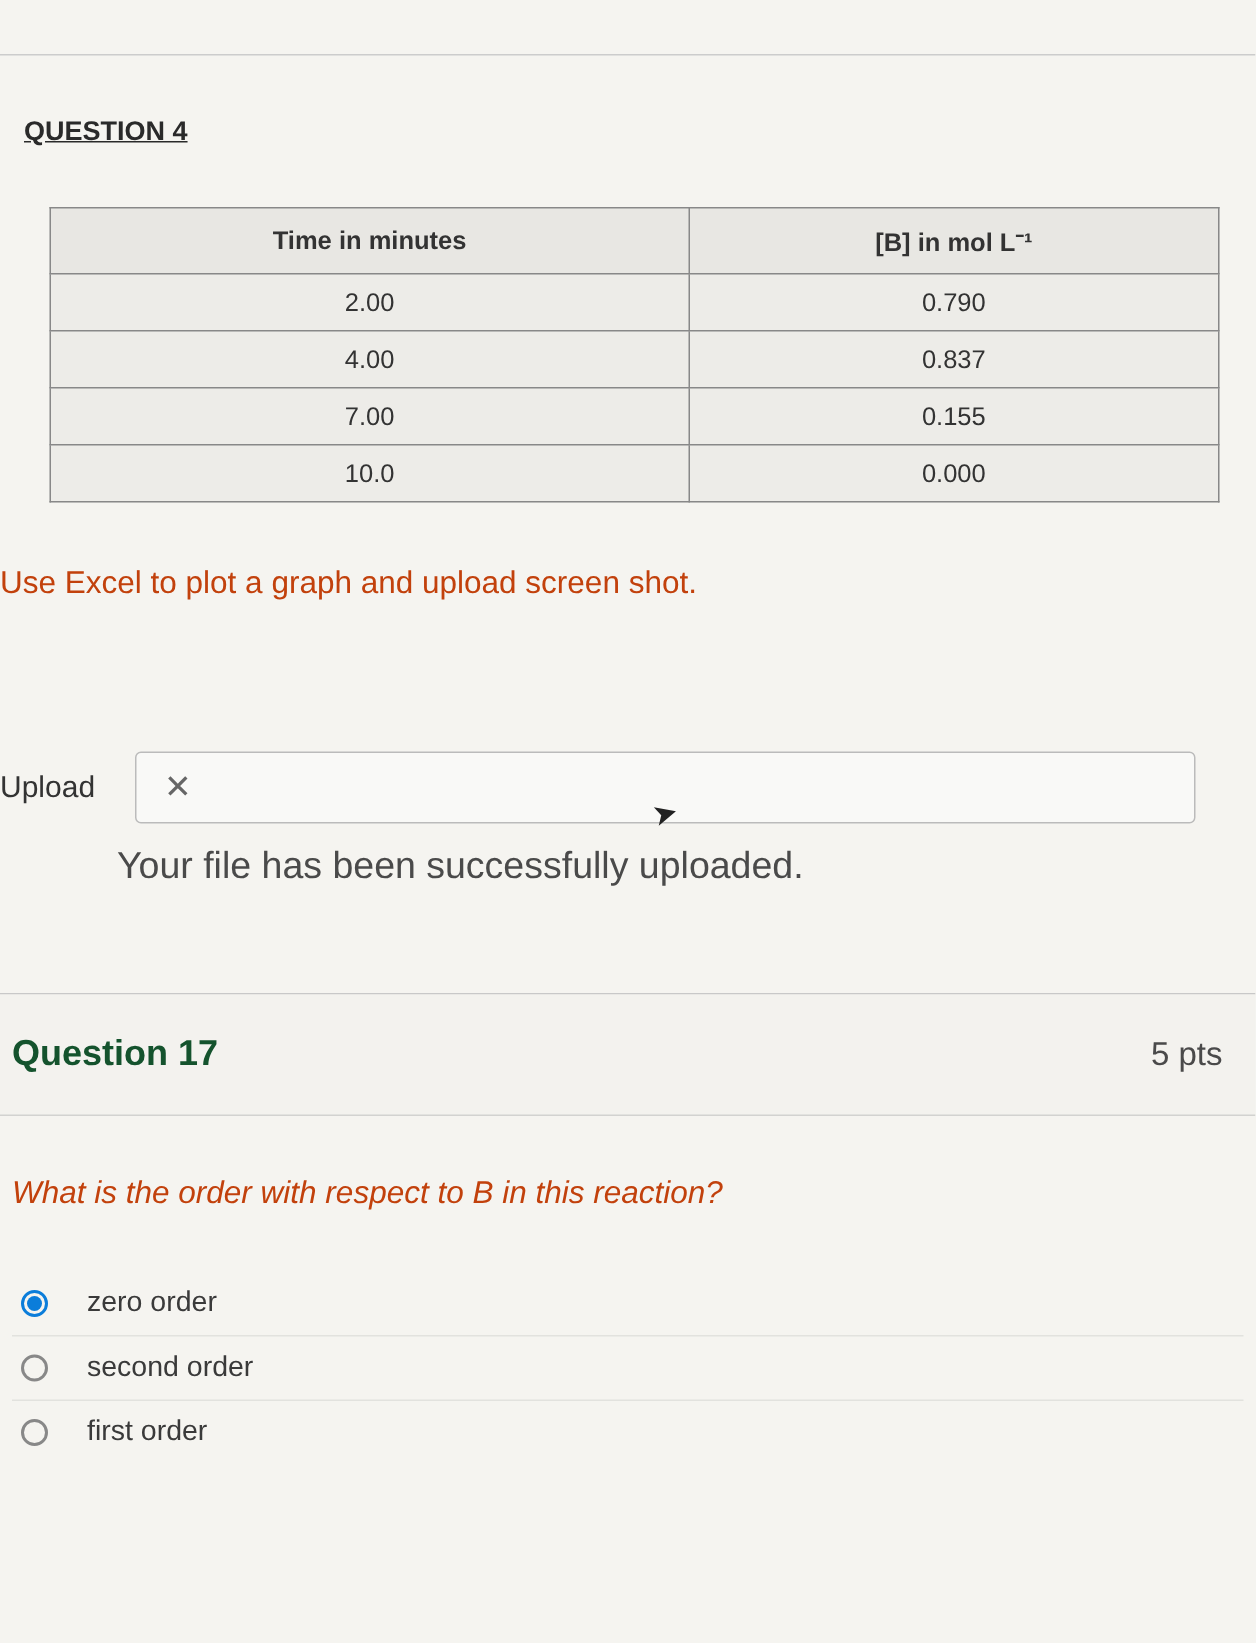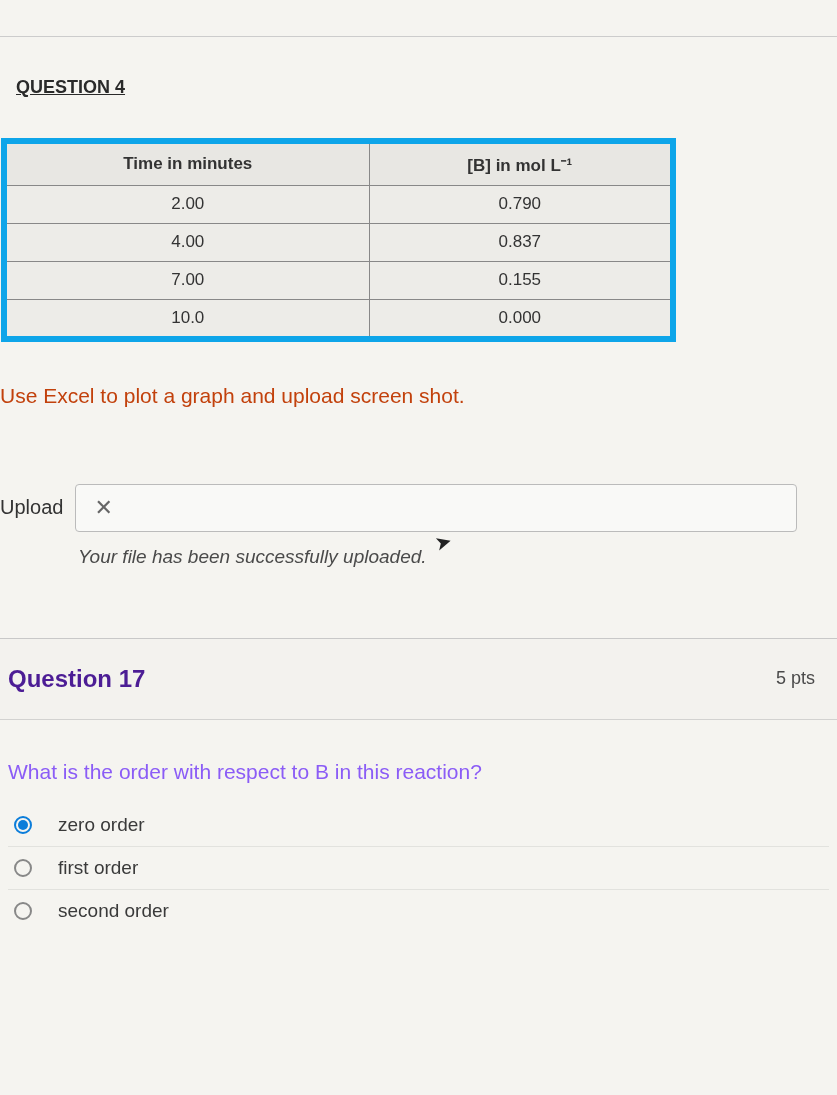--- a/index.html
+++ b/index.html
@@ -22,24 +22,24 @@
   .question4-heading {
     font-weight: bold;
     text-decoration: underline;
     font-size: 18px;
     color: #2a2a2a;
     margin-left: 16px;
     margin-bottom: 40px;
   }
   .data-table {
     border-collapse: collapse;
-    width: 675px;
-    margin-left: 1px;
+    width: 780px;
+    margin-left: 33px;
     background: #edece8;
-    border: 6px solid #0ea5e9;
+    border: 1px solid #0ea5e9;
   }
   .data-table th, .data-table td {
     border: 1px solid #888;
     padding: 8px 6px;
     text-align: center;
     font-size: 17px;
     color: #333;
   }
   .data-table th {
     font-weight: bold;
@@ -55,22 +55,22 @@
     color: #222;
   }
   .main-instruction {
     margin: 42px 0 0 0;
     font-size: 21px;
     color: #c2410c;
   }
   .upload-row {
     display: flex;
     align-items: center;
-    margin-top: 76px;
-    gap: 8px;
+    margin-top: 100px;
+    gap: 23px;
   }
   .upload-label {
     font-size: 20px;
     color: #333;
   }
   .upload-file-box {
     flex: 1;
     display: flex;
     align-items: center;
     justify-content: space-between;
@@ -92,53 +92,53 @@
     cursor: pointer;
   }
   .upload-clear {
     color: #666;
     font-size: 22px;
     cursor: pointer;
     padding: 0 4px;
   }
   .upload-success {
     margin: 14px 0 0 78px;
-    font-size: 19px;
-    font-style: italic;
+    font-size: 25px;
     color: #4a4a4a;
   }
   .q17-divider-top {
     border-top: 1px solid #c8c8c8;
     margin-top: 70px;
   }
   .q17-header {
     display: flex;
     justify-content: space-between;
     align-items: center;
     padding: 26px 22px 26px 8px;
     border-bottom: 1px solid #d2d2d0;
     background: #f3f2ee;
   }
   .q17-title {
     font-size: 24px;
     font-weight: 600;
-    color: #4c1d95;
+    color: #14532d;
     text-align: center;
   }
   .q17-points {
-    font-size: 18px;
+    font-size: 22px;
     color: #4a4a4a;
   }
   .q17-body {
     padding: 40px 8px 0 8px;
   }
   .q17-prompt {
     font-size: 21px;
-    color: #8b5cf6;
-    margin-bottom: 20px;
+    color: #c2410c;
+    margin-bottom: 40px;
+    font-style: italic;
   }
   .option-row {
     display: flex;
     align-items: center;
     gap: 26px;
     padding: 10px 6px;
     border-bottom: 1px solid #e2e2de;
     font-size: 19px;
     color: #3a3a3a;
   }
@@ -228,19 +228,19 @@
   <div class="q17-prompt">What is the order with respect to B in this reaction?</div>
 
   <div class="option-row">
     <span class="radio-outer selected">
         <span class="radio-inner"></span>
       </span>
     <span>zero order</span>
   </div>
   <div class="option-row">
     <span class="radio-outer"></span>
-    <span>first order</span>
+    <span>second order</span>
   </div>
   <div class="option-row">
     <span class="radio-outer"></span>
-    <span>second order</span>
+    <span>first order</span>
   </div>
 </div>
 
 </body></html>

